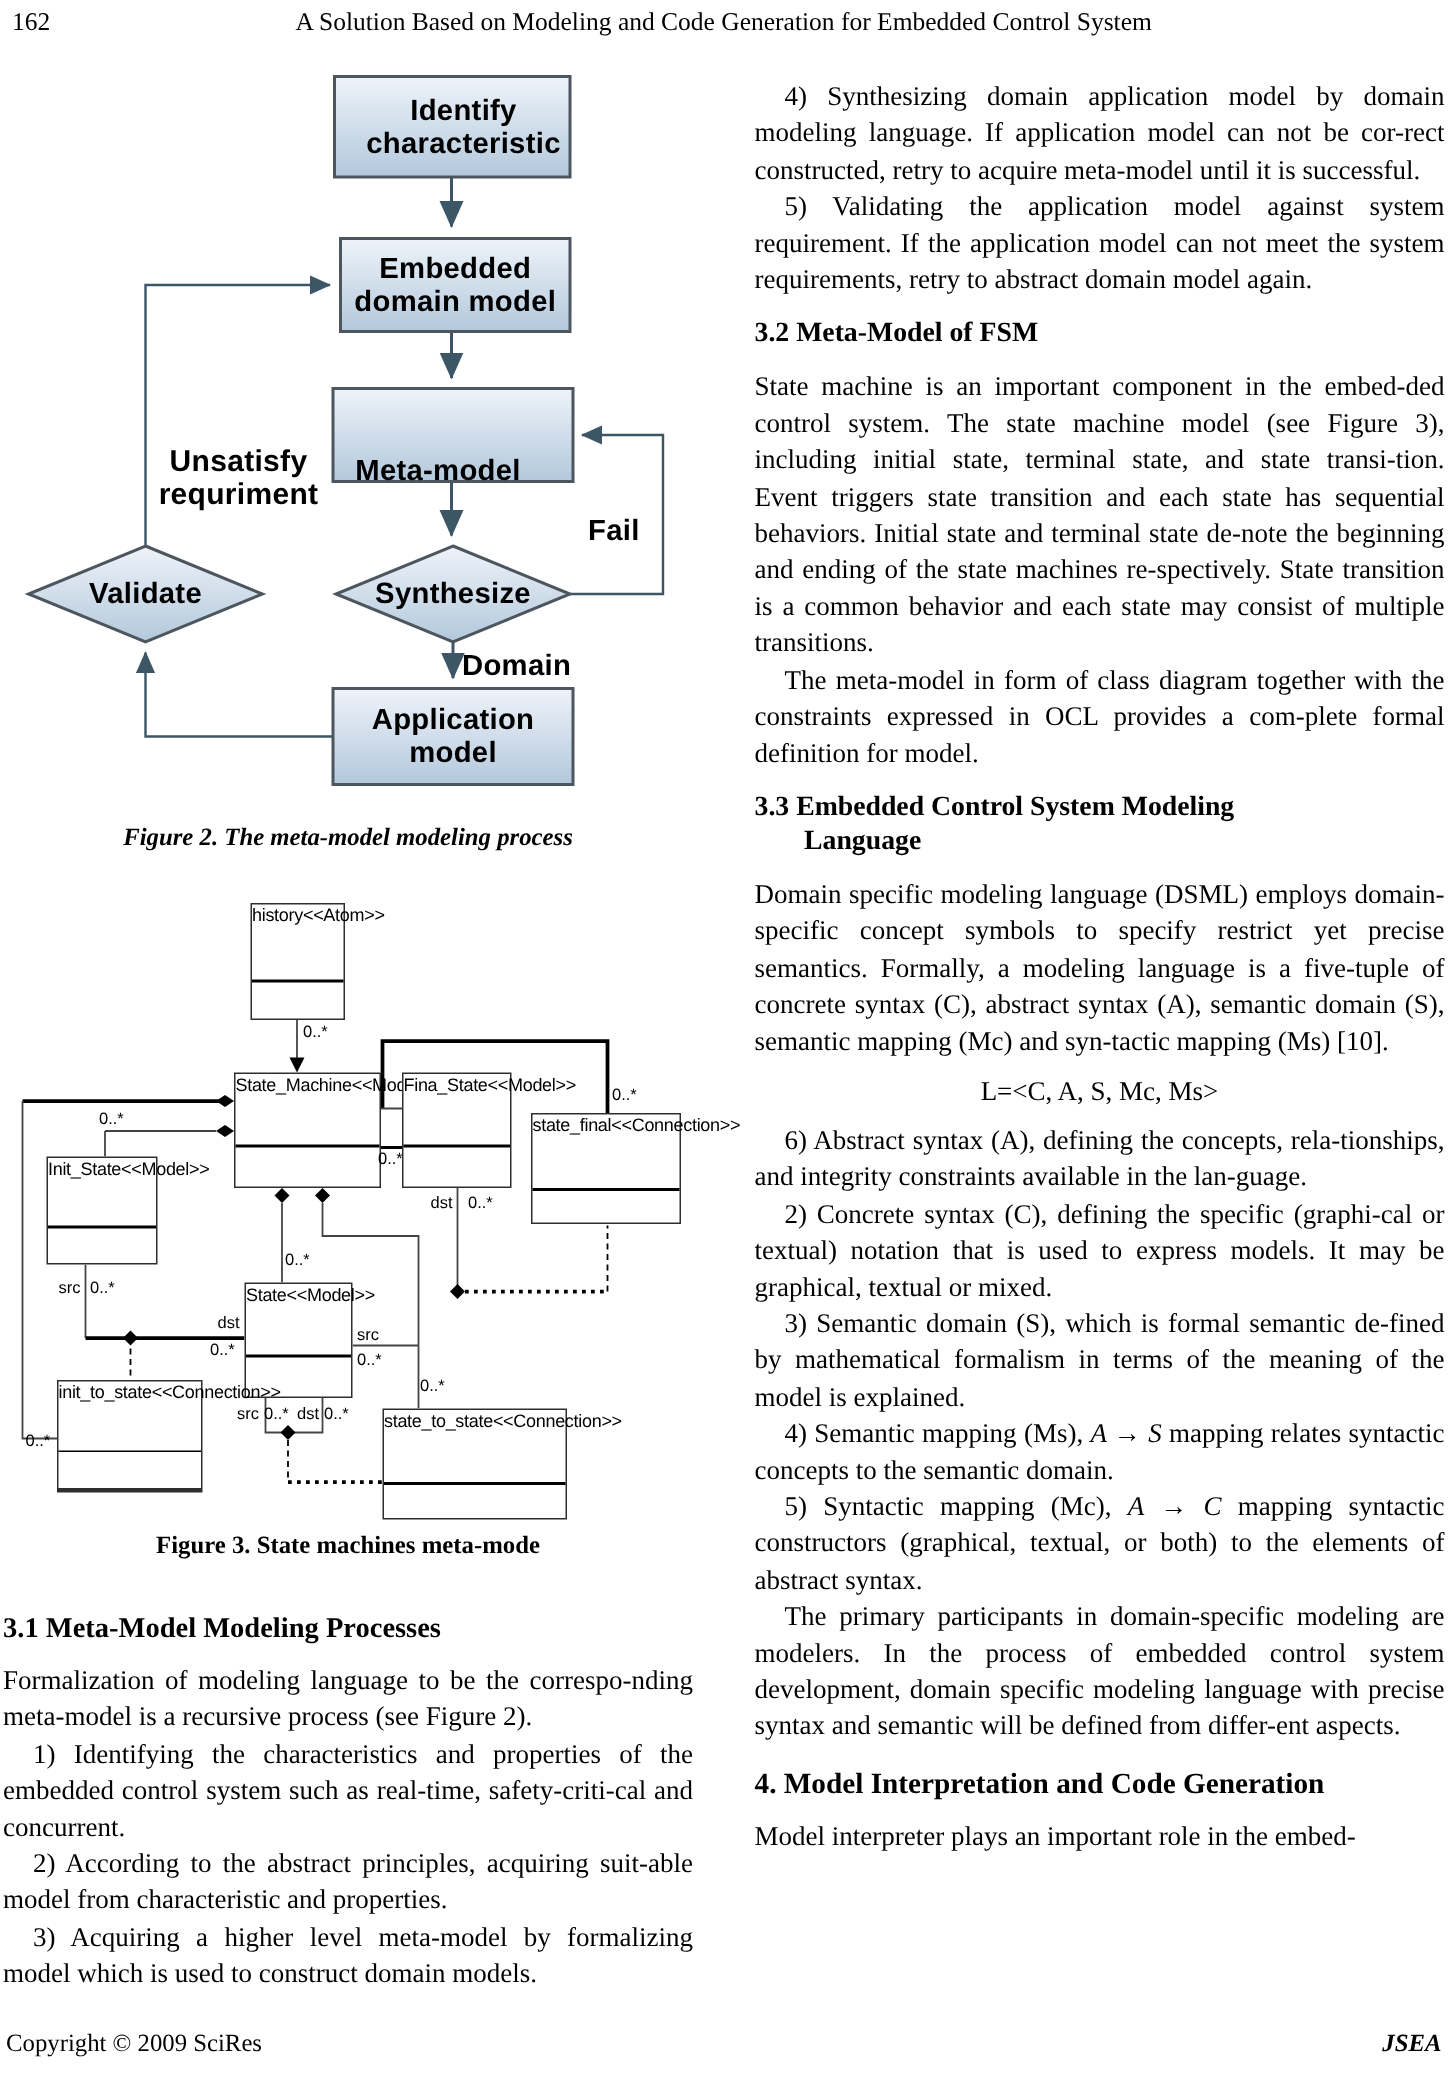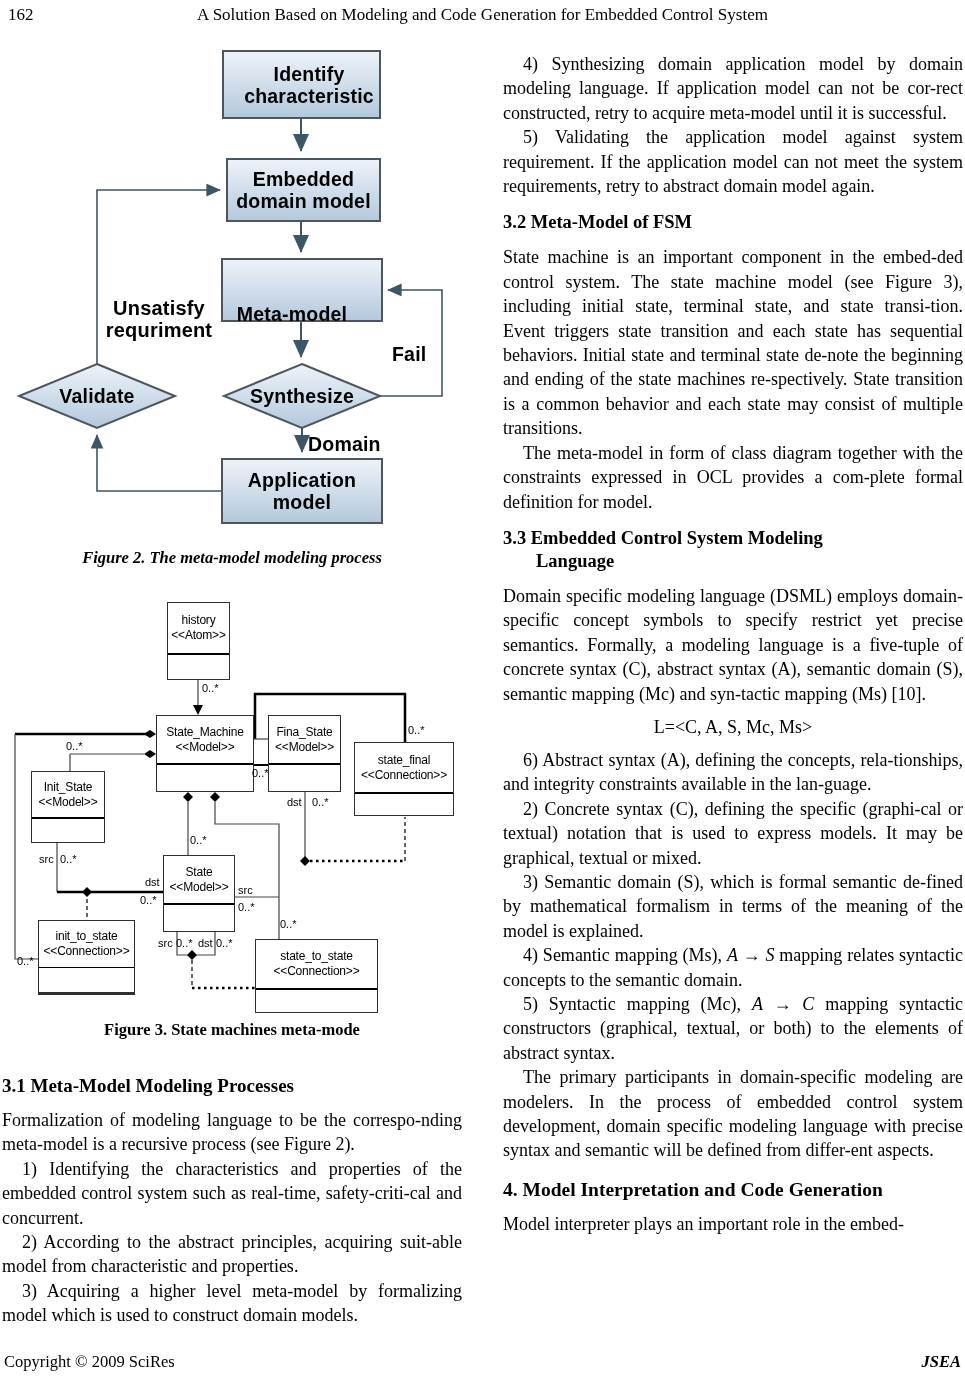--- a/index.html
+++ b/index.html
@@ -37,21 +37,21 @@
   }
   .fc-free{justify-content:flex-start;text-align:left;}
   
   .fig3{width:470px;height:422px;margin-top:30px;}
   .fig3 svg{position:absolute;left:0;top:0;}
   .uml-box{
     position:absolute;background:#fff;border:1.5px solid #2e2e2e;box-sizing:border-box;
     font-family:"Liberation Sans",sans-serif;font-size:12px;line-height:15px;
     text-align:center;letter-spacing:-0.2px;
   }
-  .uml-title{display:flex;flex-direction:column;justify-content:center;border-bottom:2.5px solid #000;box-sizing:border-box;}
+  .uml-title{display:flex;flex-direction:row;border-bottom:2.5px solid #000;box-sizing:border-box;}
   .uml-title.thin{border-bottom-width:1px;}
   .uml-box.thickbottom{border-bottom-width:3px;}
   .uml-lab{
     position:absolute;font-family:"Liberation Sans",sans-serif;font-size:11px;
     line-height:12px;white-space:nowrap;background:transparent;
   }
 </style>
 </head>
 <body>
 

